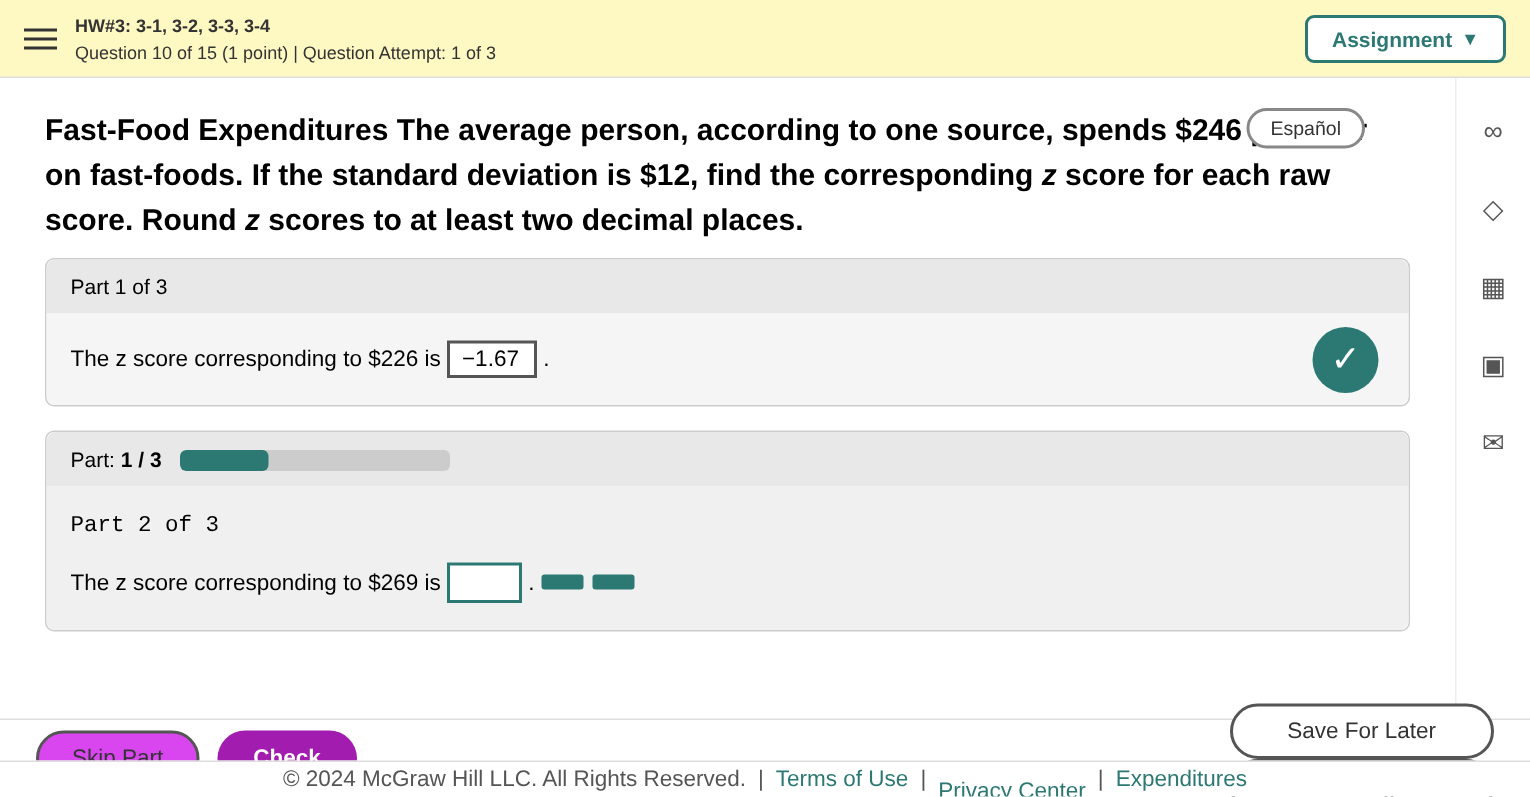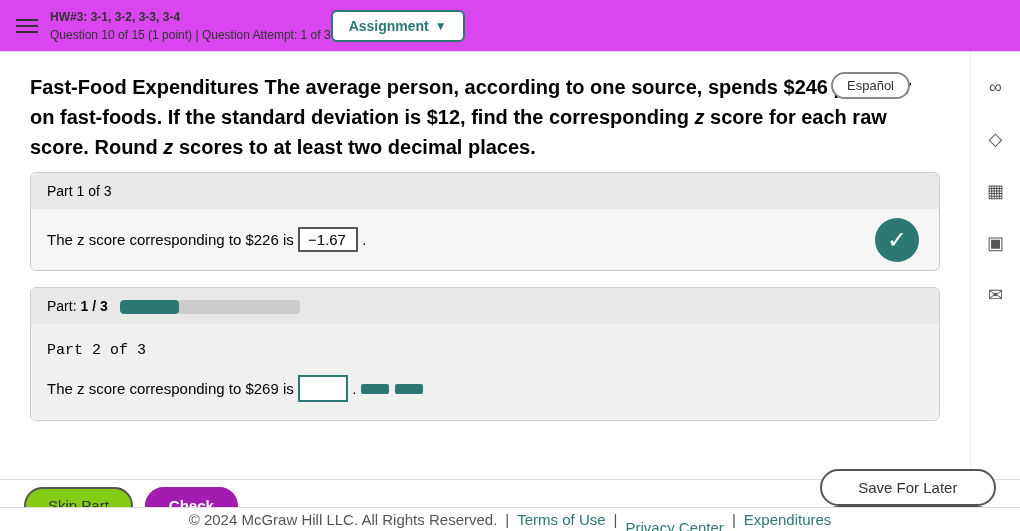--- a/index.html
+++ b/index.html
@@ -8,25 +8,25 @@
       font-size: 15px;
       background: #fff;
       width: 1020px;
       height: 531px;
       overflow: hidden;
       position: relative;
     }
 
     
     .header {
-      background: #d946ef;
+      background: #fef9c3;
       border-bottom: 1px solid #ddd;
       display: flex;
       align-items: center;
-      justify-content: flex-start;
+      justify-content: space-between;
       padding: 8px 16px;
       height: 52px;
     }
     .header-left {
       display: flex;
       align-items: center;
       gap: 12px;
     }
     .hamburger {
       display: flex;
@@ -214,21 +214,21 @@
     }
     .btn-right {
       display: flex;
       gap: 0;
       flex-direction: column;
     }
     .btn-skip {
       border: 2px solid #555;
       border-radius: 24px;
       padding: 8px 22px;
-      background: #84cc16;
+      background: #d946ef;
       font-size: 15px;
       cursor: pointer;
       color: #333;
     }
     .btn-check {
       border: none;
       border-radius: 24px;
       padding: 8px 24px;
       background: #a21caf;
       color: #fff;

